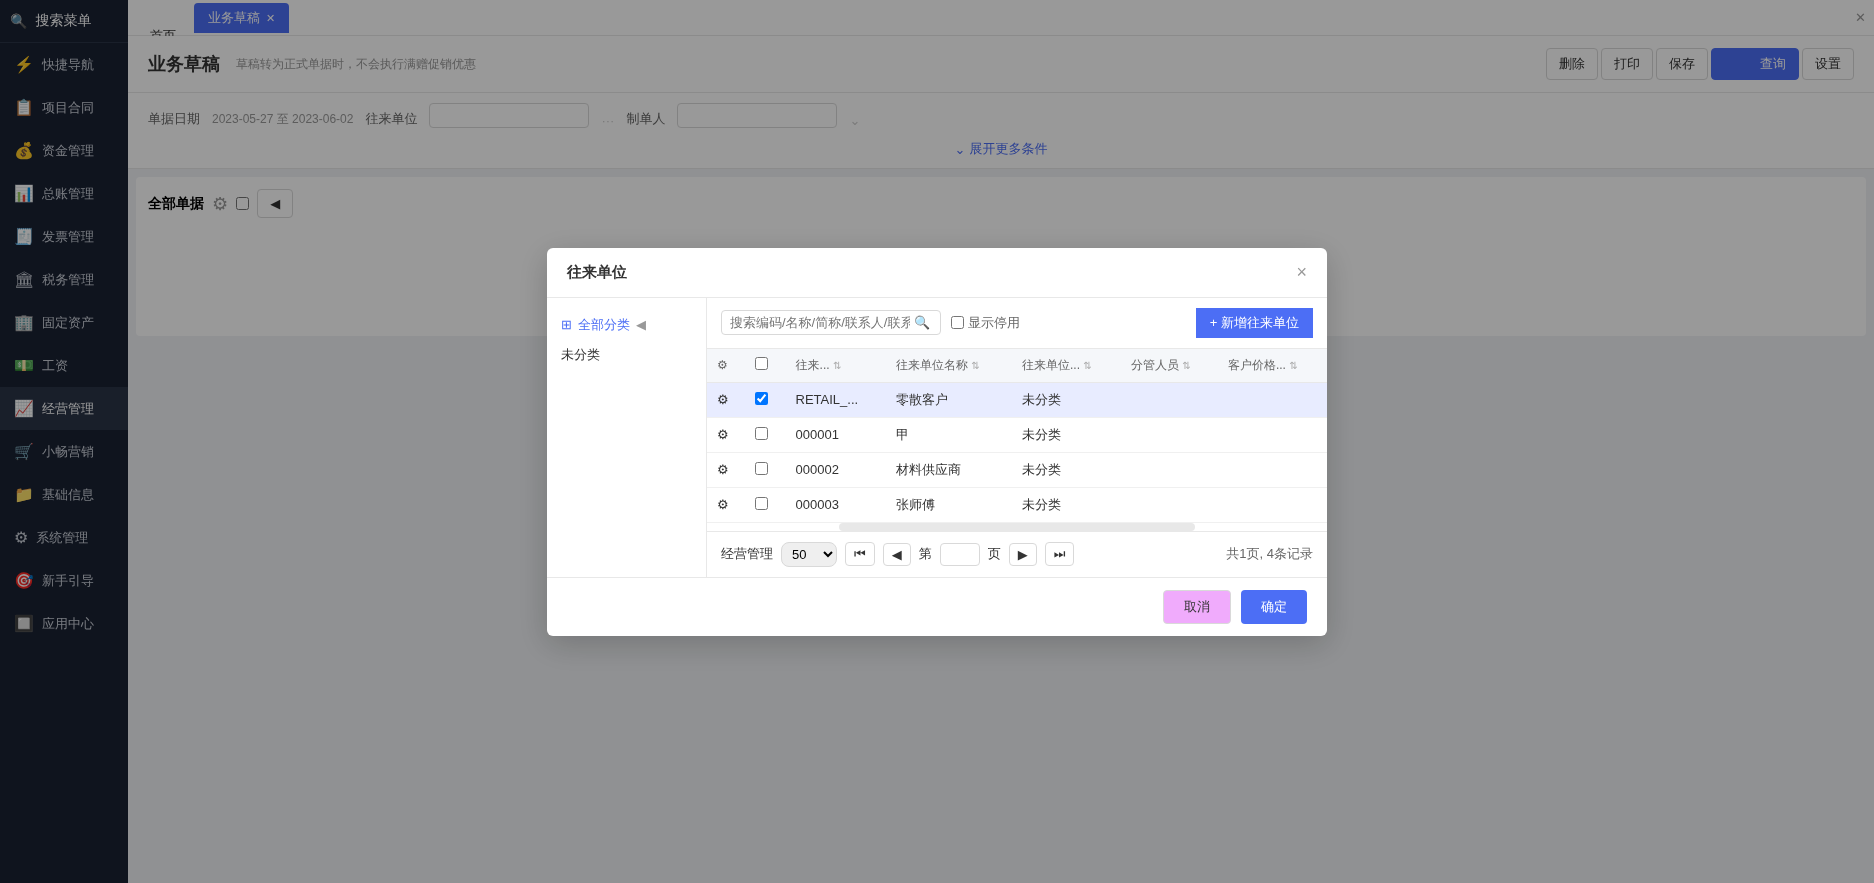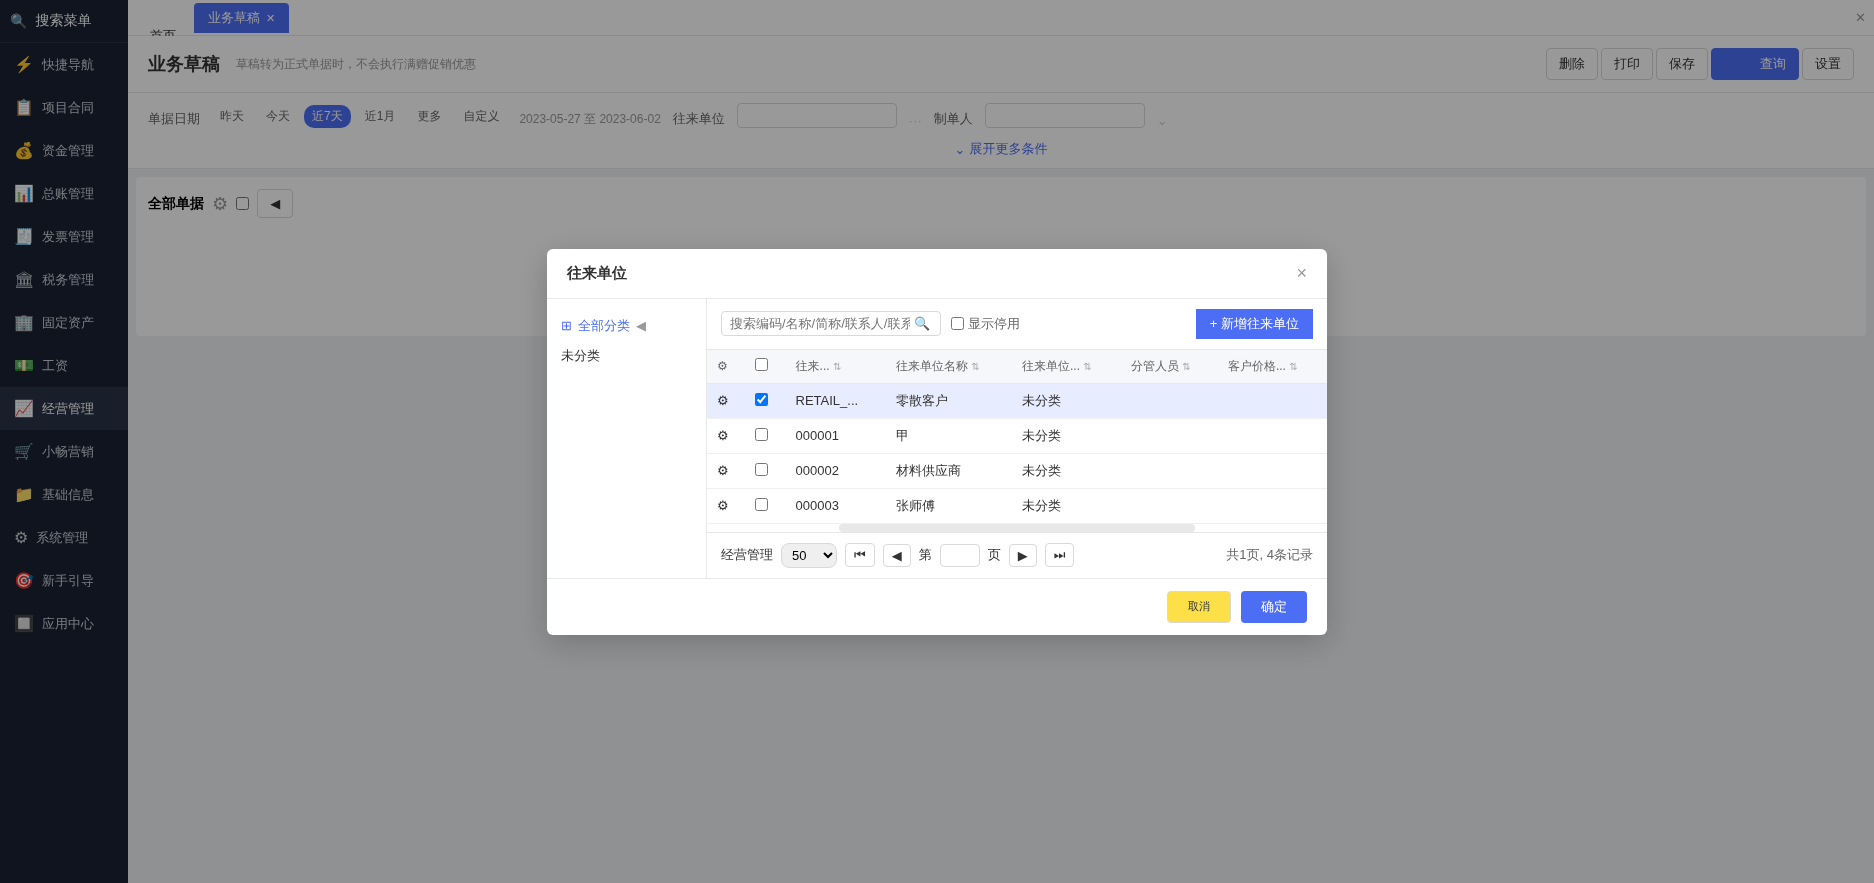--- a/index.html
+++ b/index.html
@@ -251,21 +251,21 @@
     .total-info { margin-left: auto; color: #666; font-size: 13px; }
 
     
     .dialog-actions {
       display: flex;
       justify-content: flex-end;
       gap: 10px;
       padding: 12px 20px;
       border-top: 1px solid #e8e8e8;
     }
-    .btn-cancel { background: #fde047; border: 1px solid #d9d9d9; color: #333; padding: 7px 20px; border-radius: 4px; cursor: pointer; font-size: 11px; text-align: right; }
+    .btn-cancel { background: #f0abfc; border: 1px solid #d9d9d9; color: #333; padding: 7px 20px; border-radius: 4px; cursor: pointer; font-size: 13px; text-align: right; }
     .btn-confirm { background: #4c6ef5; color: #fff; border: none; border-radius: 4px; padding: 7px 20px; cursor: pointer; font-size: 13px; }
 
     .scrollbar-area { overflow-x: auto; height: 8px; padding: 0 14px; }
     .scrollbar-inner { height: 8px; background: #e8e8e8; border-radius: 4px; }
   </style>
 </head>
 <body>
 
 <div class="sidebar">
   <div class="sidebar-header">
@@ -349,28 +349,20 @@
       <button class="btn btn-icon">删除</button>
       <button class="btn btn-icon">打印</button>
       <button class="btn btn-icon">保存</button>
       <button class="btn btn-primary">查询</button>
       <button class="btn">设置</button>
     </div>
   </div>
 
   <div class="filter-bar">
     <span class="filter-label">单据日期</span>
-    <div class="date-options" id="date-options-container">
-        <span class="date-option">昨天</span>
-        <span class="date-option">今天</span>
-        <span class="date-option active">近7天</span>
-        <span class="date-option">近1月</span>
-        <span class="date-option">更多</span>
-        <span class="date-option">自定义</span>
-      </div>
     <span style="font-size:12px;color:#999;">2023-05-27 至 2023-06-02</span>
     <span class="filter-label">往来单位</span>
     <input class="filter-input" style="">
     <span style="color:#ccc;">···</span>
     <span class="filter-label">制单人</span>
     <input class="filter-input" style="">
     <span style="color:#ccc;">⌄</span>
     <div style="width:100%;display:flex;justify-content:center;">
       <span class="expand-more">
         <span>⌄</span>

